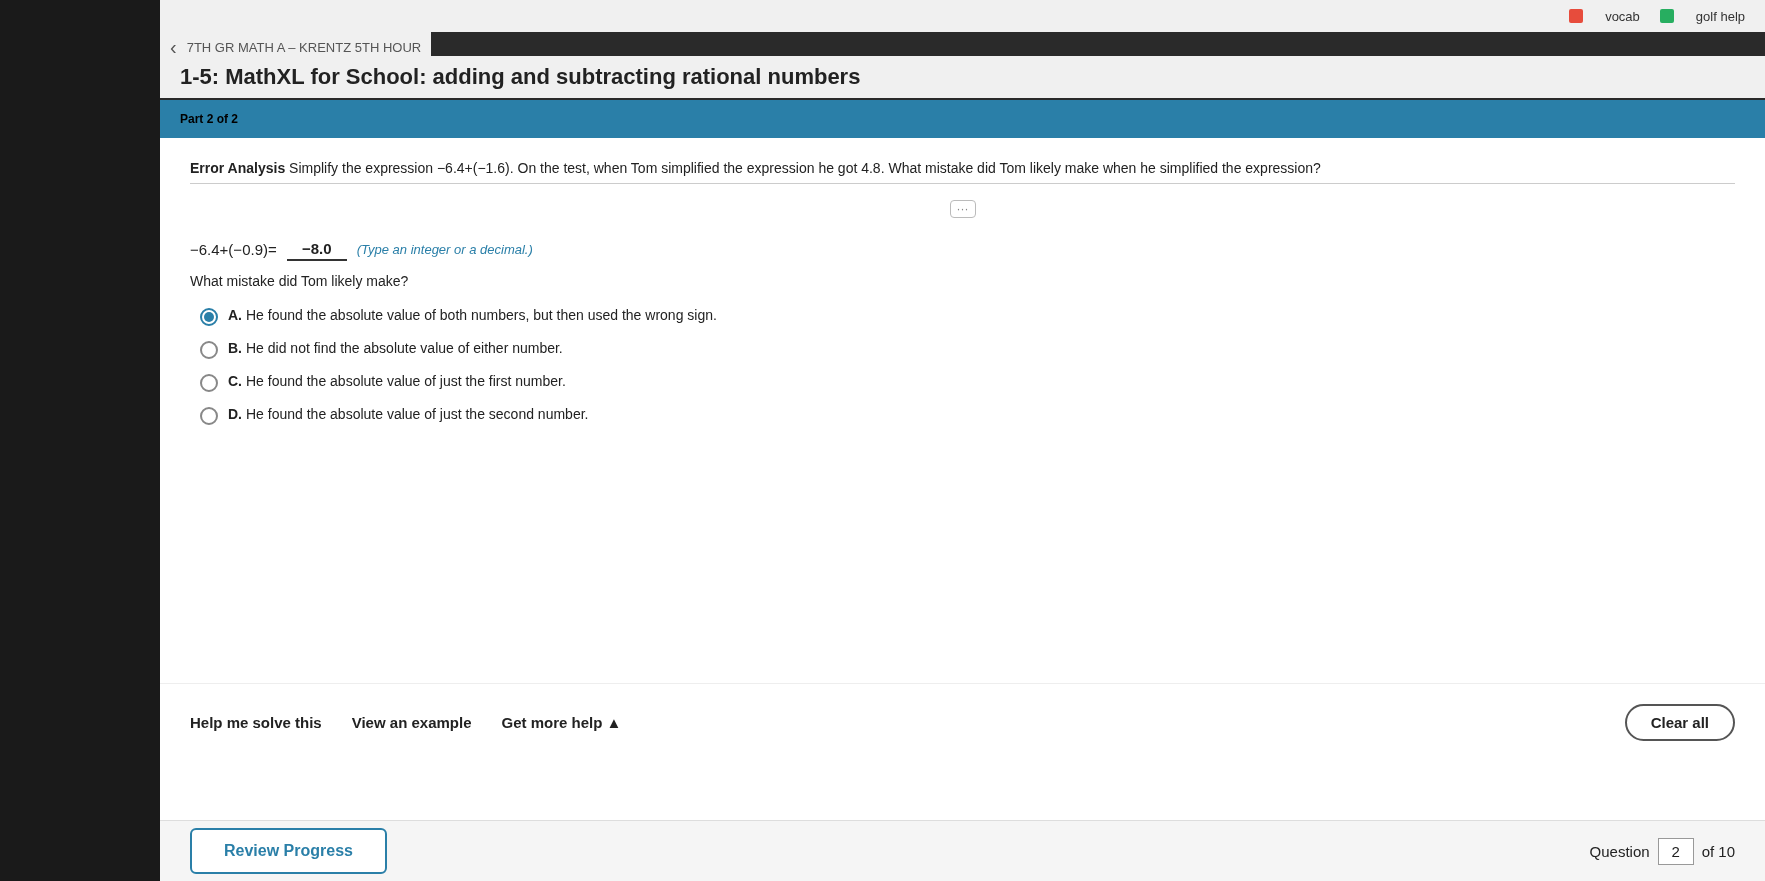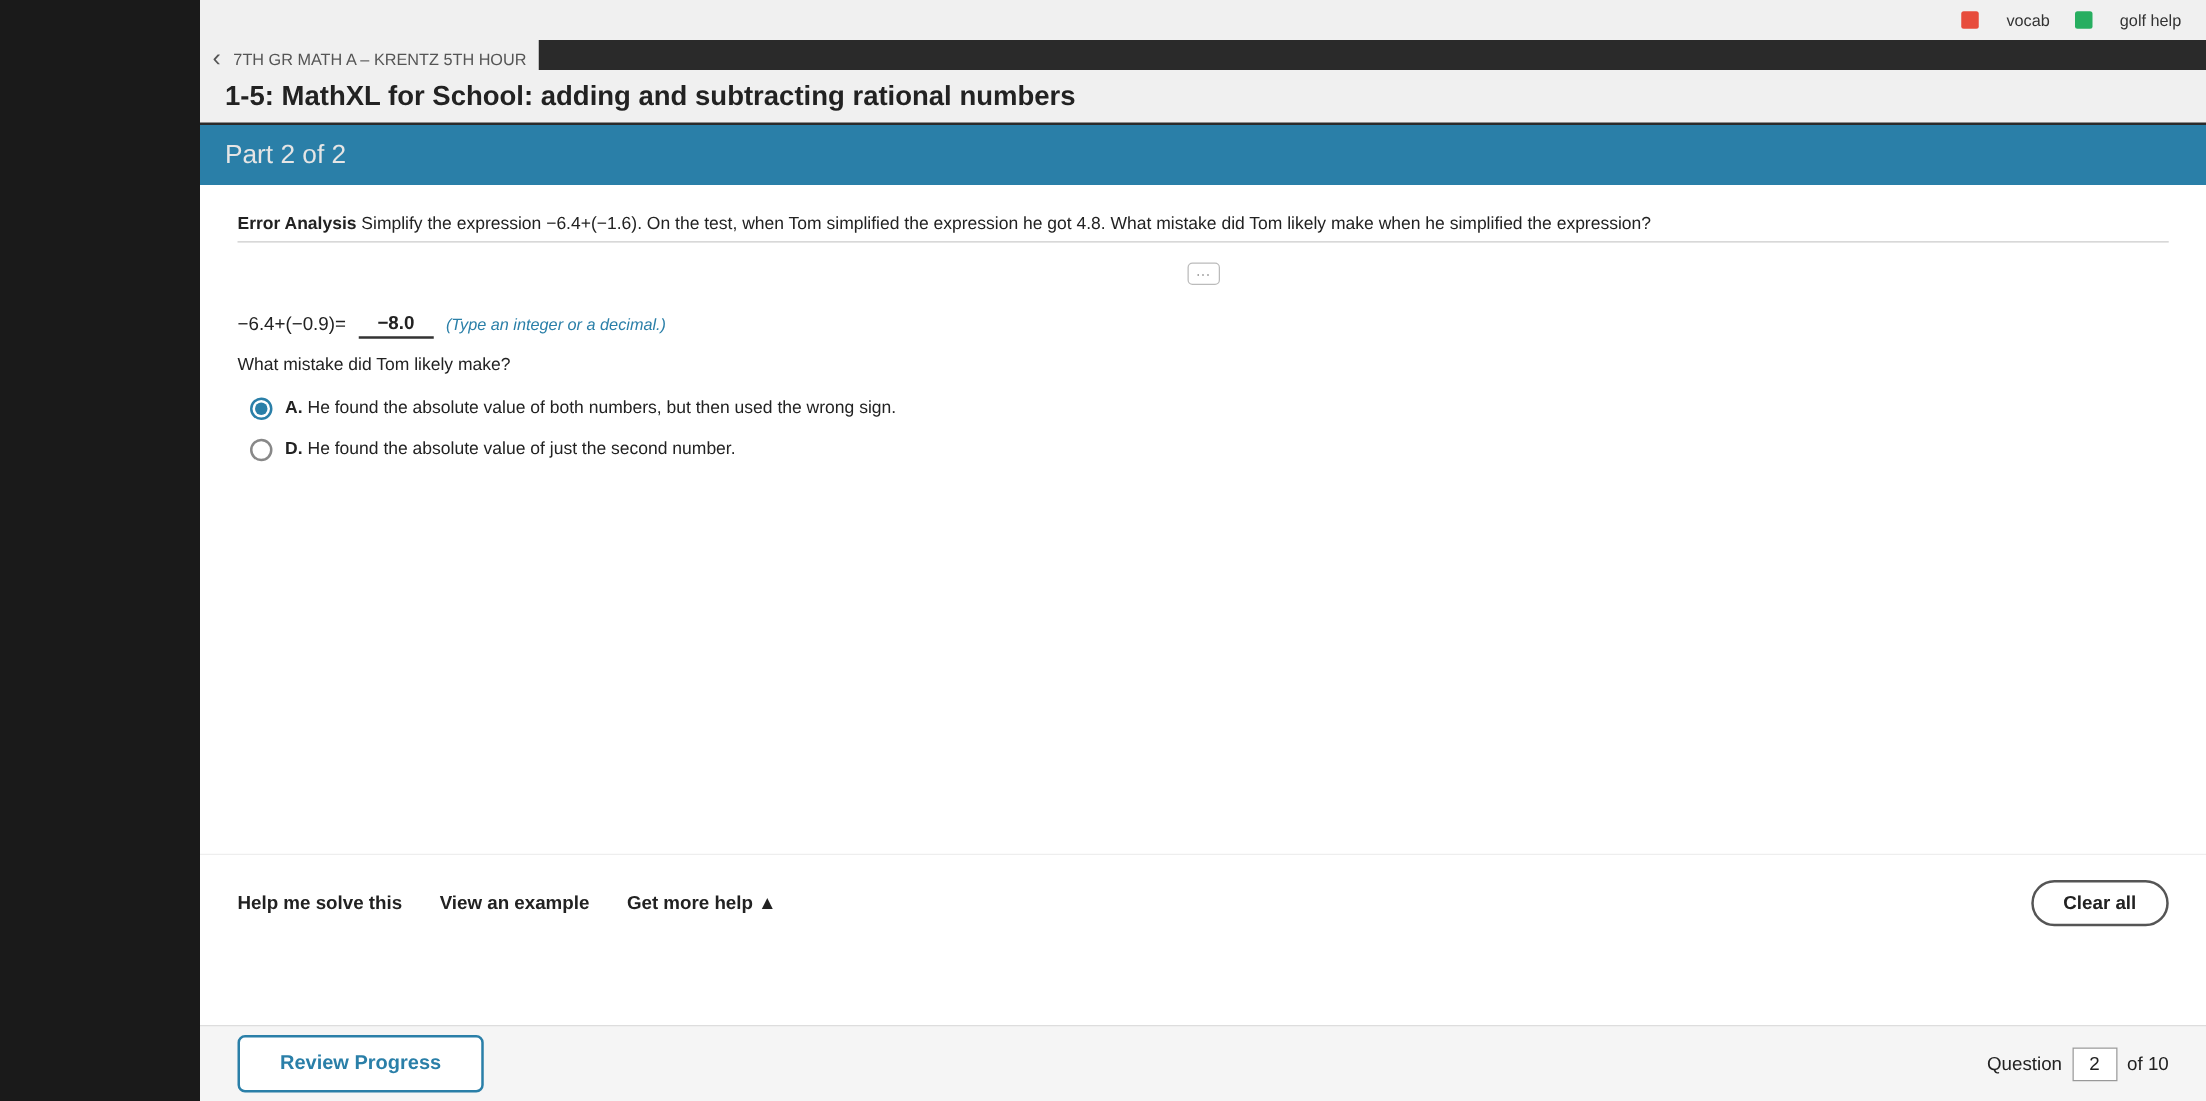--- a/index.html
+++ b/index.html
@@ -5,24 +5,24 @@
     * { box-sizing: border-box; margin: 0; padding: 0; }
     body {
       background: #2a2a2a;
       font-family: Arial, sans-serif;
       width: 1765px;
       min-height: 881px;
       overflow: hidden;
     }
     .part-header {
       background: #2a7fa8;
-      color: #e5e5e5;
+      color: #000000;
       padding: 12px 20px;
-      font-size: 21px;
-      font-weight: normal;
+      font-size: 12px;
+      font-weight: bold;
     }
     .content-area {
       padding: 20px 30px;
       background: #fff;
     }
     .question-text {
       font-size: 14px;
       color: #222;
       margin-bottom: 16px;
       line-height: 1.5;
@@ -261,20 +261,30 @@
     <ul class="options-list">
       <li class="option-item">
         <div class="radio-outer">
           <div class="radio-inner"></div>
         </div>
         <span><span class="option-label">A.</span><span>He found the absolute value of both numbers, but then used the wrong sign.</span></span>
       </li>
       <li class="option-item">
         <div class="radio-outer" style="border-color:#888;">
         </div>
+        <span><span class="option-label">B.</span><span>He did not find the absolute value of either number.</span></span>
+      </li>
+      <li class="option-item">
+        <div class="radio-outer" style="border-color:#888;">
+        </div>
+        <span><span class="option-label">C.</span><span>He found the absolute value of just the first number.</span></span>
+      </li>
+      <li class="option-item">
+        <div class="radio-outer" style="border-color:#888;">
+        </div>
         <span><span class="option-label">D.</span><span>He found the absolute value of just the second number.</span></span>
       </li>
     </ul>
 
   </div>
 
   <div class="footer-actions">
     <a class="footer-link">Help me solve this</a>
     <a class="footer-link">View an example</a>
     <div class="get-more-help">

